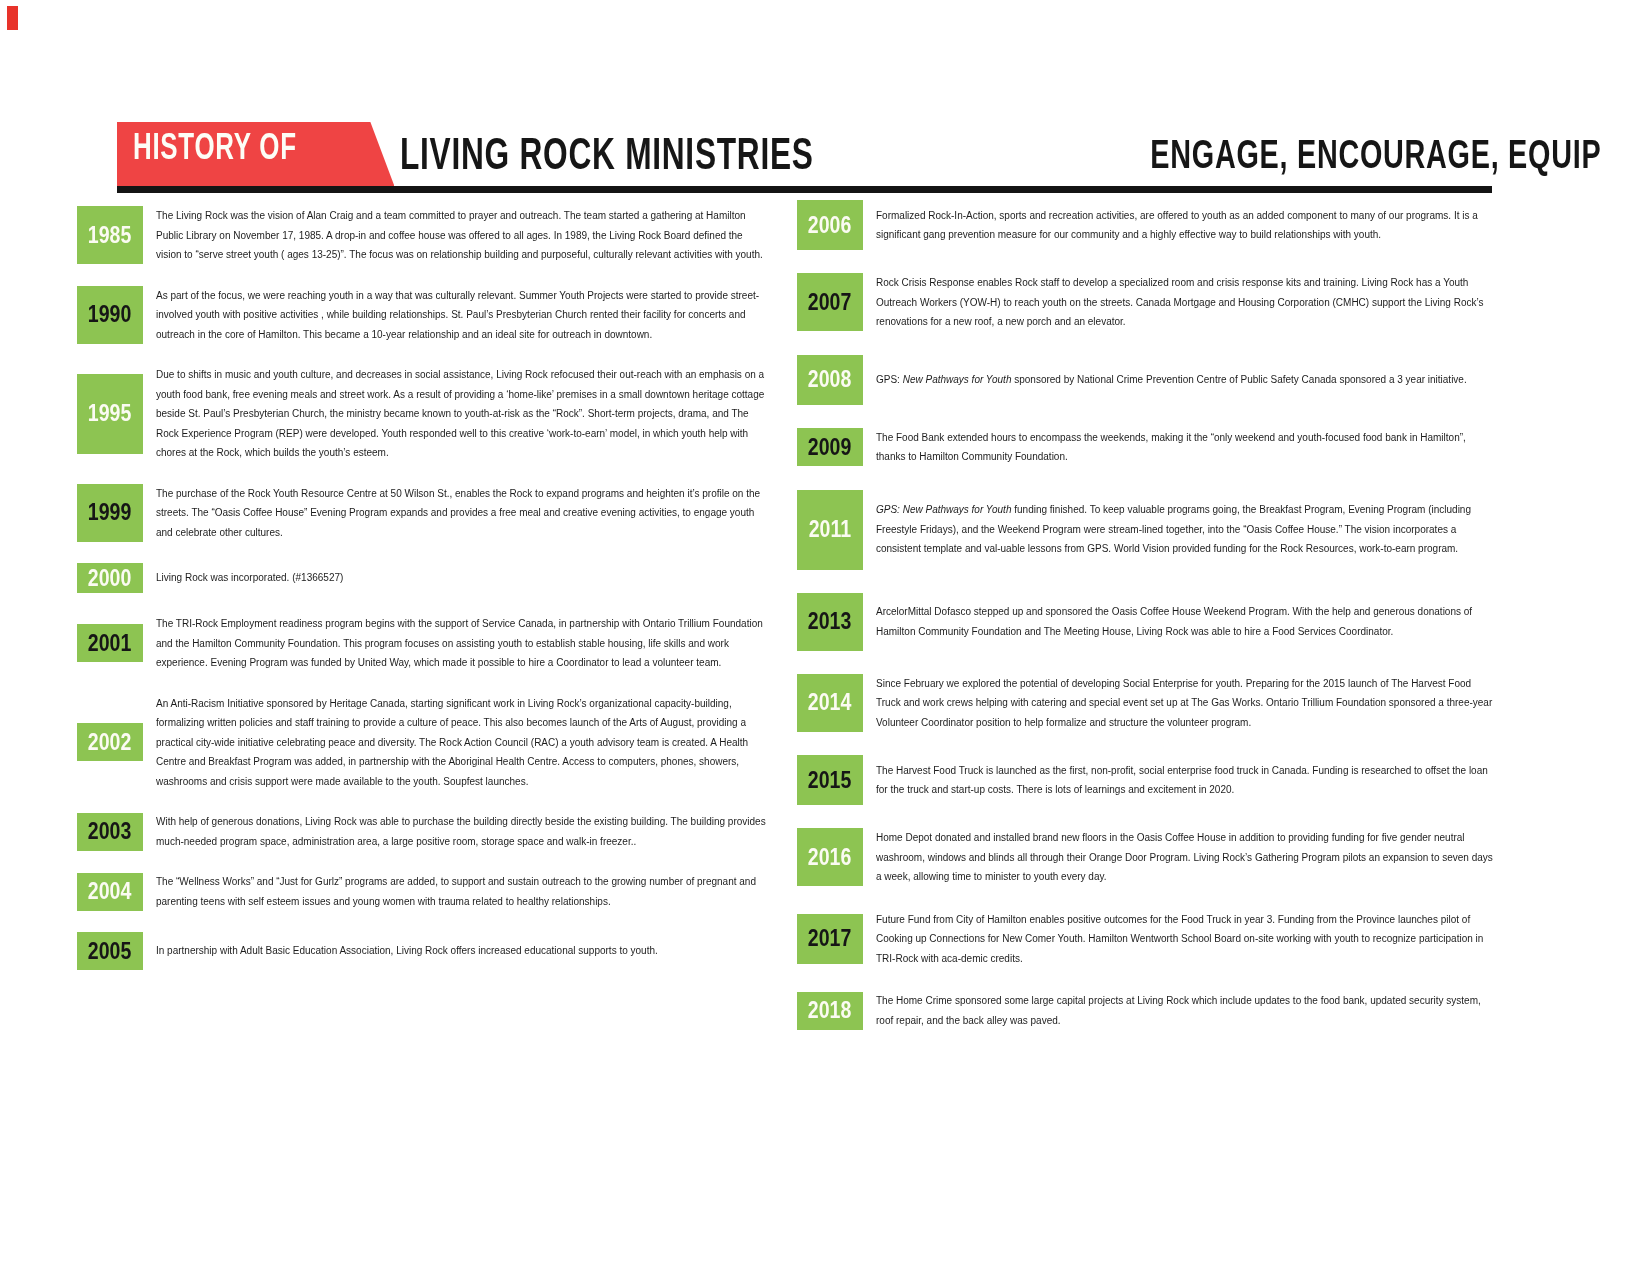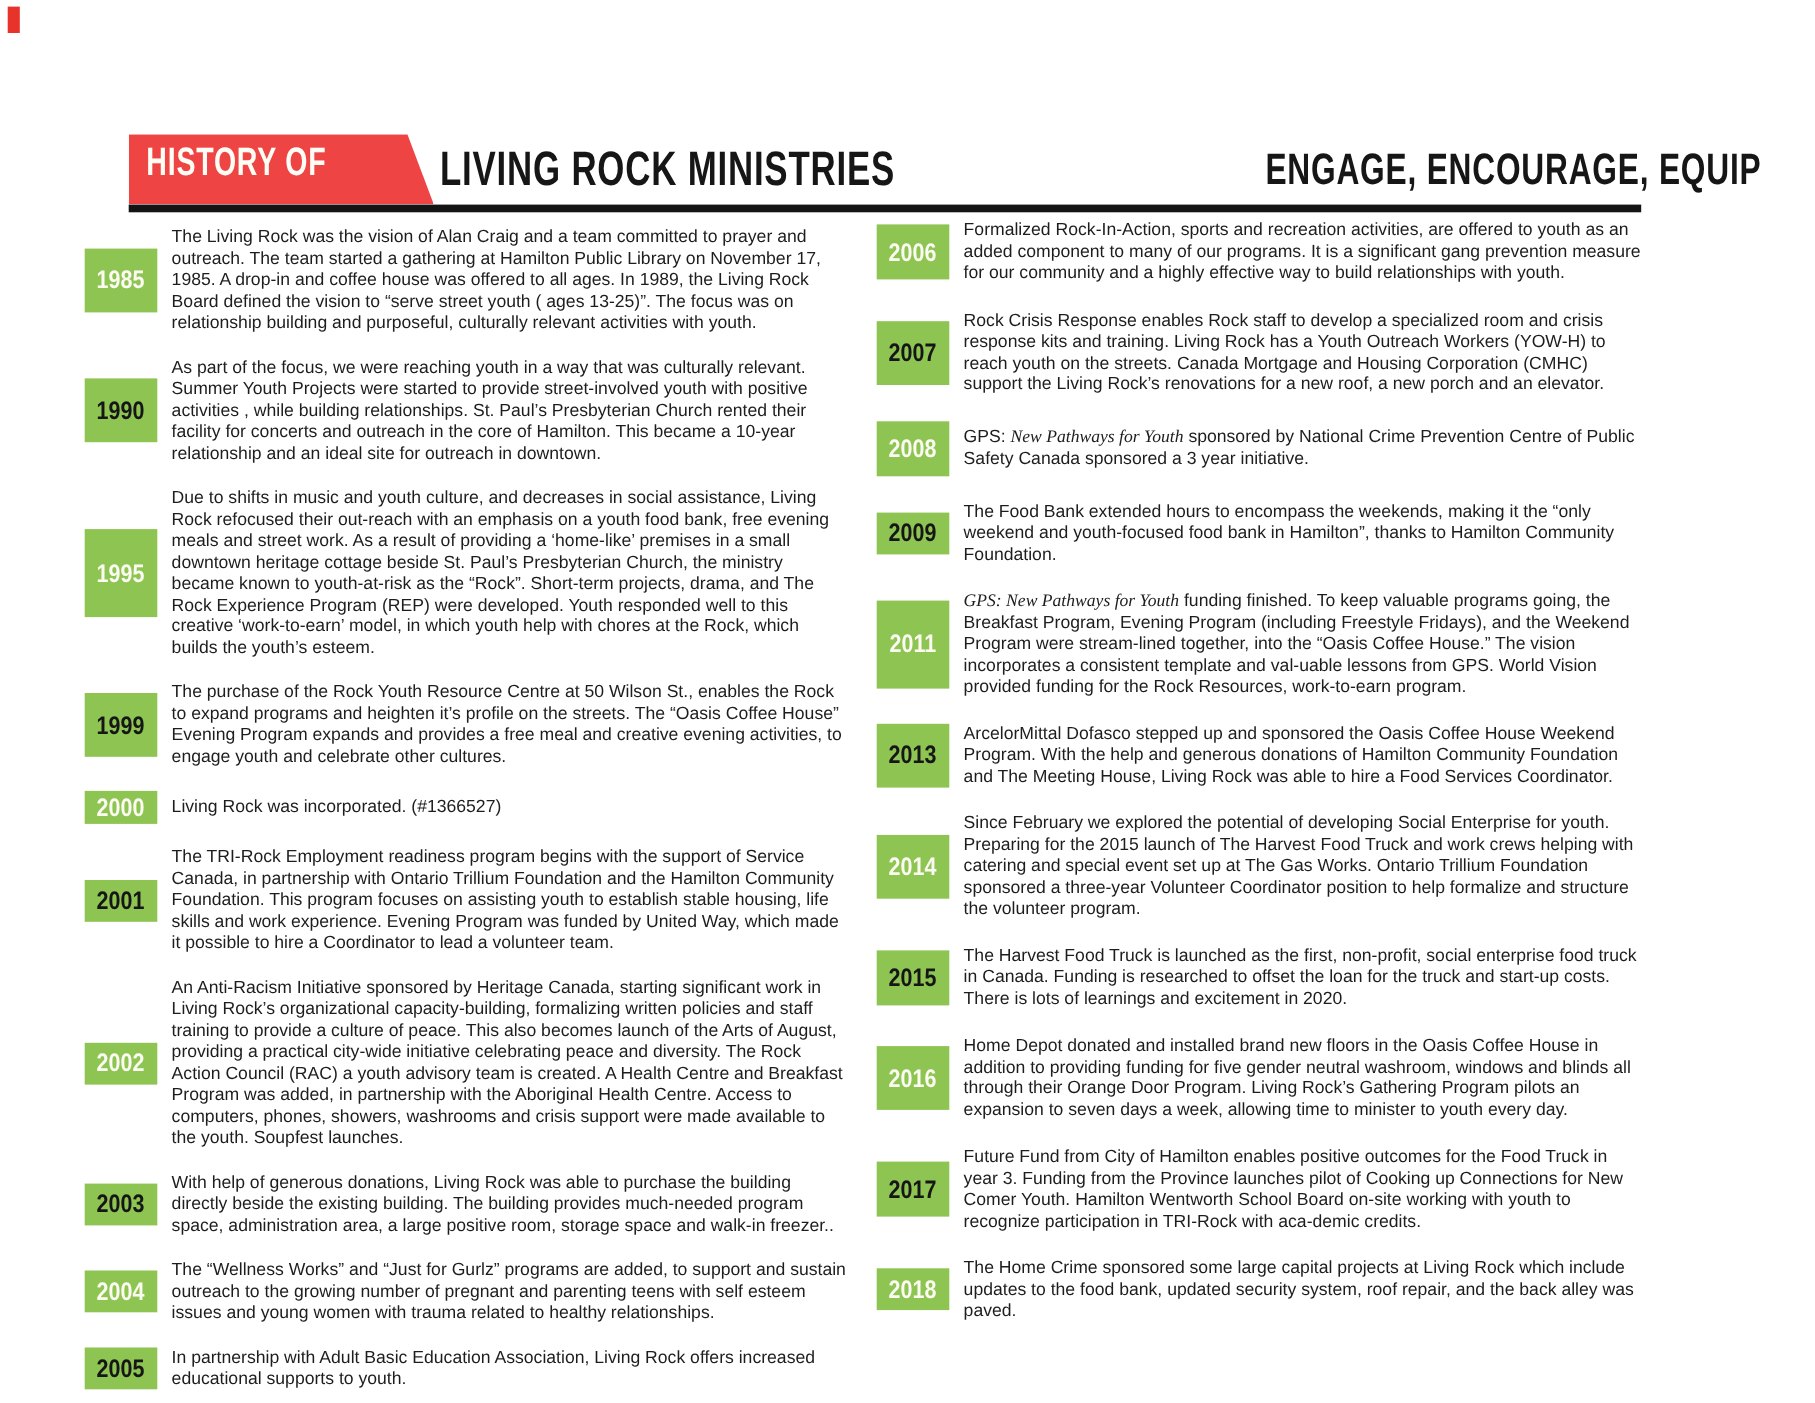--- a/index.html
+++ b/index.html
@@ -25,22 +25,22 @@
   .col{position:absolute;display:flex;flex-direction:column;}
   .col-left{left:77px;top:206px;width:692px;}
   .col-right{left:797px;top:200px;width:696px;}
   .entry{display:flex;align-items:center;margin-bottom:21px;}
   .col-right .entry{margin-bottom:23px;}
   .badge{flex:none;width:66px;background:#8dc452;display:flex;align-items:center;justify-content:center;margin-right:13px;}
   .yr{display:inline-block;transform:scaleX(0.85);font-weight:700;font-size:23px;letter-spacing:0;}
   .yw .yr{color:#fbfbf2;}
   .yk .yr{color:#161616;}
   .h30{height:30px}.h38{height:38px}.h46{height:50px}.h58{height:58px}.h70{height:80px}
-  .txt{margin:0;flex:1;font-size:16px;line-height:19.5px;color:#1d1d1d;}
-  .txt em{font-style:italic;font-family:Liberation Serif, serif;}
+  .txt{margin:0;flex:1;font-size:10px;line-height:19.5px;color:#1d1d1d;}
+  .txt em{font-style:italic;}
 </style>
 </head>
 <body>
 
 <div class="redmark"></div>
 
 <div class="header">
   <div class="hleft">
     <div class="hbadge">
       <span class="cond">HISTORY OF</span>

